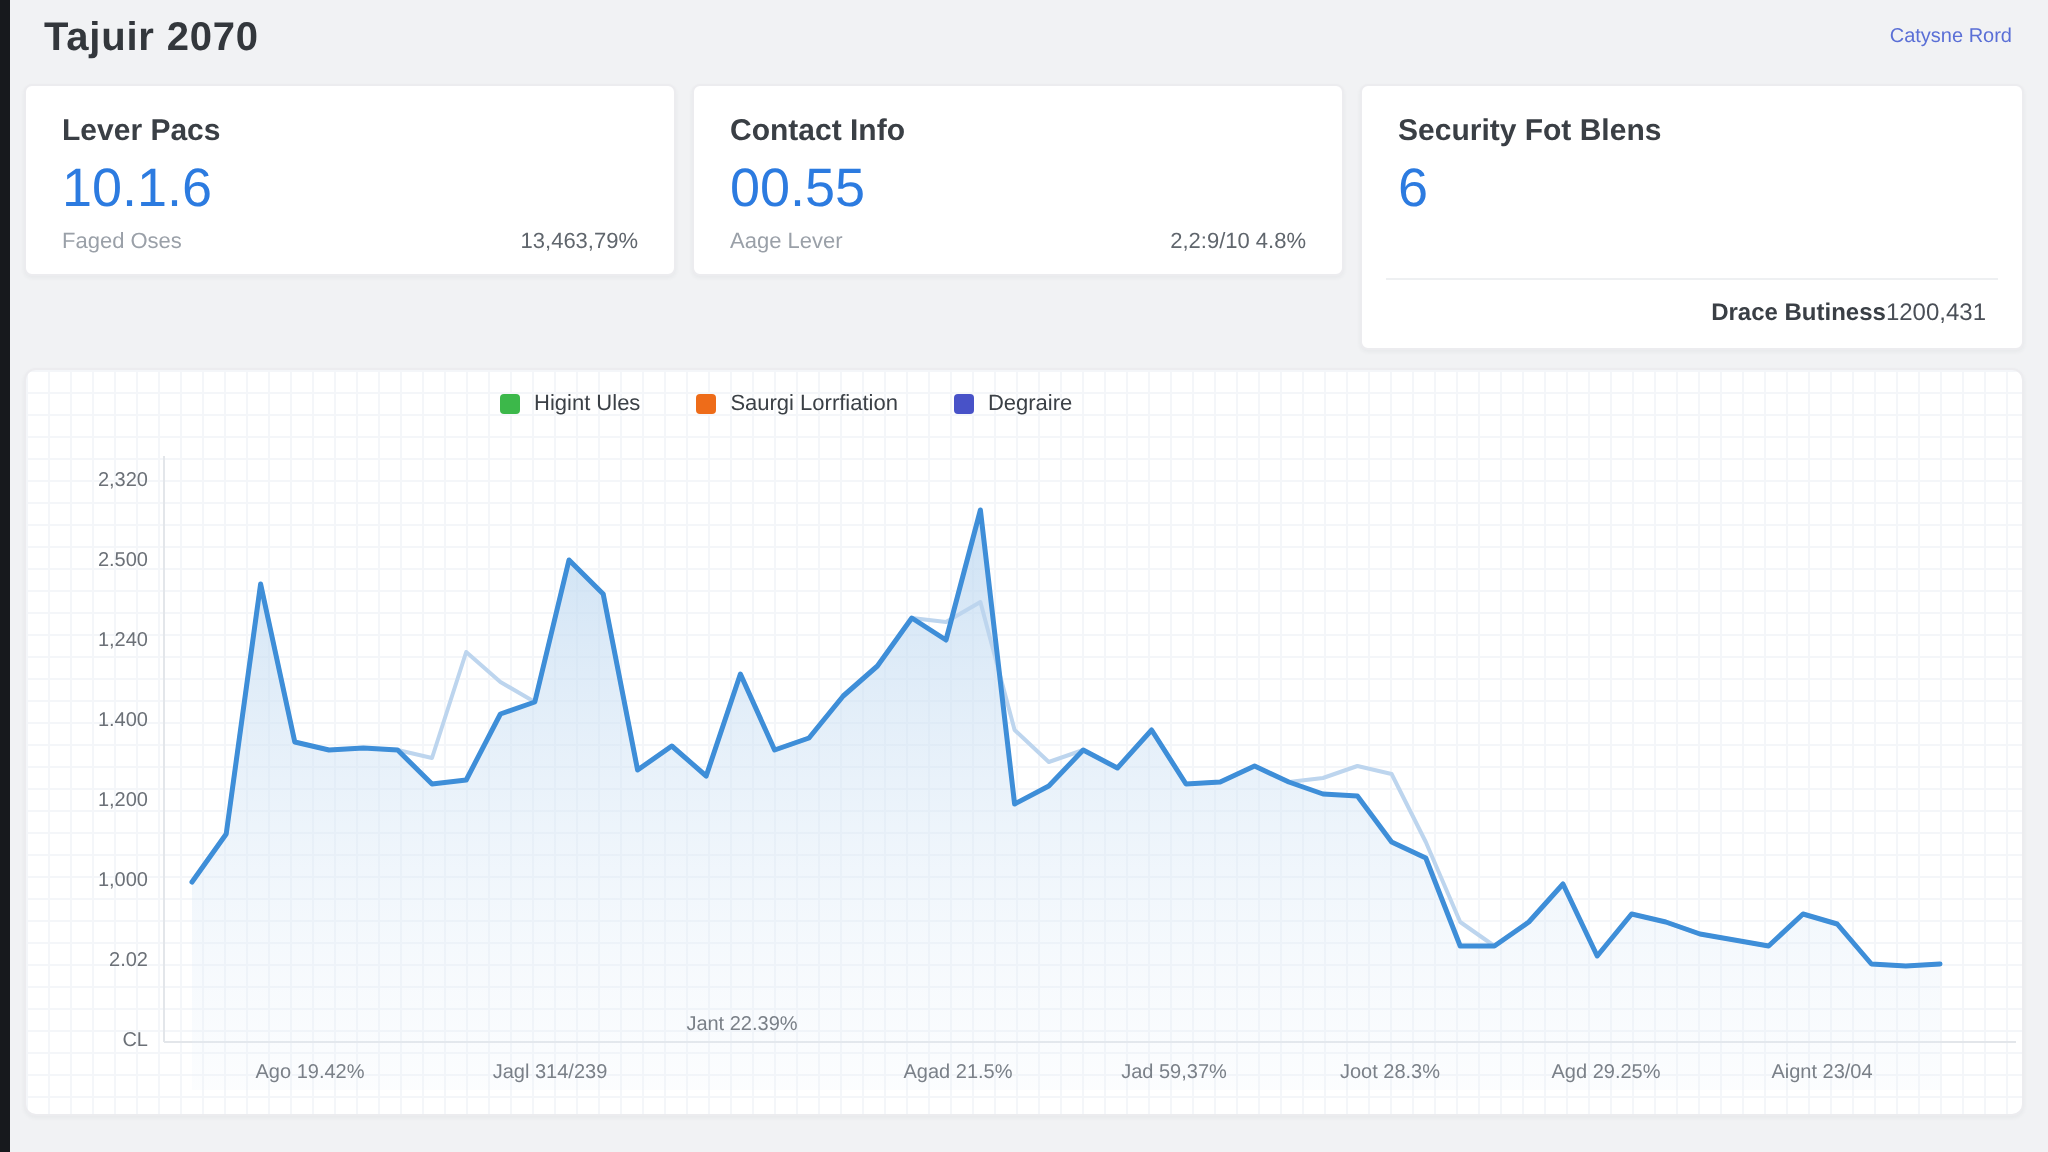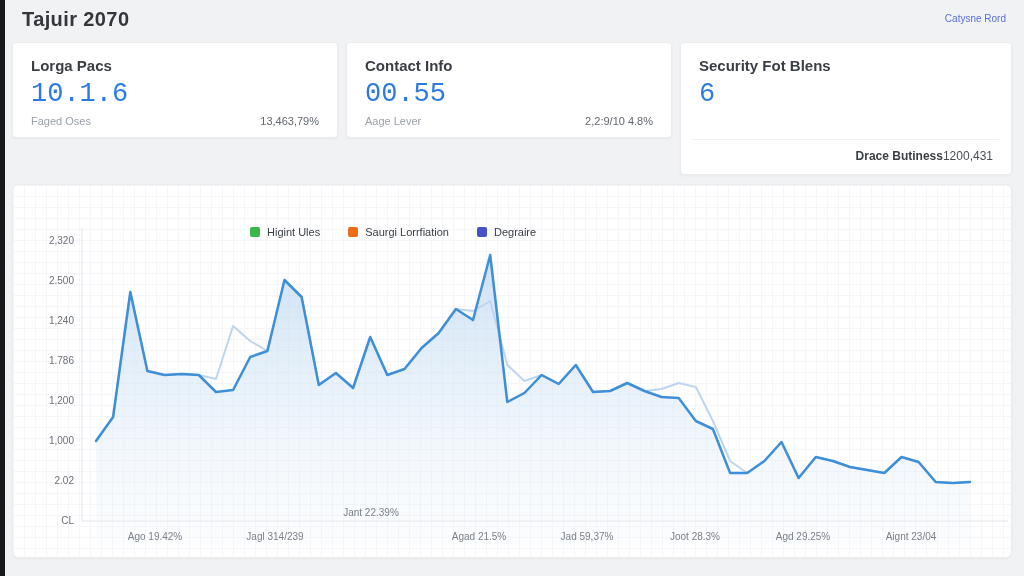--- a/index.html
+++ b/index.html
@@ -19,42 +19,42 @@
 
   
   .card {
     position:absolute; top:42px; background:#ffffff; border-radius:4px;
     border:1px solid #ececef; box-shadow:0 1px 2px rgba(40,50,60,0.05);
   }
   .card1 { left:12px;  width:326px; height:96px; }
   .card2 { left:346px; width:326px; height:96px; }
   .card3 { left:680px; width:332px; height:133px; }
   .card-title { position:absolute; left:18px; top:14px; font-size:15px; font-weight:700; color:#3a3f45; }
-  .card-value { position:absolute; left:18px; top:36px; font-size:27px; color:#2c7be0; font-weight:500;font-family:Liberation Mono, monospace; }
+  .card-value { position:absolute; left:18px; top:36px; font-size:27px; color:#2c7be0; font-weight:500; }
   .card-subrow { position:absolute; left:18px; right:18px; top:72px; display:flex; justify-content:space-between; }
   .card-sublabel { font-size:11px; color:#9aa0a8; }
   .card-subvalue { font-size:11px; color:#60666d; }
   .card-divider { position:absolute; left:12px; right:12px; top:96px; height:1px; background:#eef0f2; }
   .card-extrarow { position:absolute; left:18px; right:18px; top:106px; display:flex; justify-content:flex-end;padding-left:24px; }
   .card-extralabel { font-size:12px; font-weight:700; color:#3a3f45; }
   .card-extravalue { font-size:12px; color:#4a4f57; }
 
   
   .chart-card {
     position:absolute; left:12px; top:184px; width:1000px; height:374px;
     background:#ffffff; border-radius:6px; border:1px solid #ececef;
     box-shadow:0 1px 2px rgba(40,50,60,0.05);
     background-image:
       linear-gradient(#f4f6f9 1px, transparent 1px),
       linear-gradient(90deg, #f4f6f9 1px, transparent 1px);
     background-size:11px 11px;
   }
 
   
-  .legend { position:absolute; left:250px; top:196px; display:flex; gap:28px; z-index:5;margin-top:30px; }
+  .legend { position:absolute; left:250px; top:196px; display:flex; gap:28px; z-index:5; }
   .legend-item { display:flex; align-items:center; gap:7px; cursor:pointer; }
   .legend-swatch { width:10px; height:10px; border-radius:2px; }
   .legend-label { font-size:11px; font-weight:500; color:#3b4046; }
 
   
   .y-ticks, .x-ticks { position:absolute; left:0; top:0; z-index:4; }
   .y-tick { position:absolute; width:44px; text-align:right; font-size:10px; color:#6b7077; }
   .x-tick { position:absolute; width:110px; text-align:center; font-size:10px; color:#7a8088; }
 
   svg.chart { position:absolute; left:0; top:0; width:1024px; height:576px; z-index:3; pointer-events:none; }
@@ -63,21 +63,21 @@
 <body>
 
 <div class="edge-strip"></div>
 
 <div class="header">
   <div class="page-title">Tajuir 2070</div>
   <a class="top-link">Catysne Rord</a>
 </div>
 
 <div class="card card1">
-  <div class="card-title">Lorga Pacs</div>
+  <div class="card-title">Lever Pacs</div>
   <div class="card-value">10.1.6</div>
   <div class="card-subrow">
     <span class="card-sublabel">Faged Oses</span>
     <span class="card-subvalue">13,463,79%</span>
   </div>
 </div>
 
 <div class="card card2">
   <div class="card-title">Contact Info</div>
   <div class="card-value">00.55</div>
@@ -111,21 +111,21 @@
     <div class="legend-item">
       <span class="legend-swatch" style="background: rgb(72, 82, 200);"></span>
       <span class="legend-label">Degraire</span>
     </div>
   </div>
 
 <div class="y-ticks" id="y-ticks">
     <span class="y-tick" style="left: 30px; top: 235px;">2,320</span>
     <span class="y-tick" style="left: 30px; top: 275px;">2.500</span>
     <span class="y-tick" style="left: 30px; top: 315px;">1,240</span>
-    <span class="y-tick" style="left: 30px; top: 355px;">1.786</span>
+    <span class="y-tick" style="left: 30px; top: 355px;">1.400</span>
     <span class="y-tick" style="left: 30px; top: 395px;">1,200</span>
     <span class="y-tick" style="left: 30px; top: 435px;">1,000</span>
     <span class="y-tick" style="left: 30px; top: 475px;">2.02</span>
     <span class="y-tick" style="left: 30px; top: 515px;">CL</span>
   </div>
 <div class="x-ticks" id="x-ticks">
     <span class="x-tick" style="left: 100px; top: 531px;">Ago 19.42%</span>
     <span class="x-tick" style="left: 220px; top: 531px;">Jagl 314/239</span>
     <span class="x-tick" style="left: 316px; top: 507px;">Jant 22.39%</span>
     <span class="x-tick" style="left: 424px; top: 531px;">Agad 21.5%</span>

